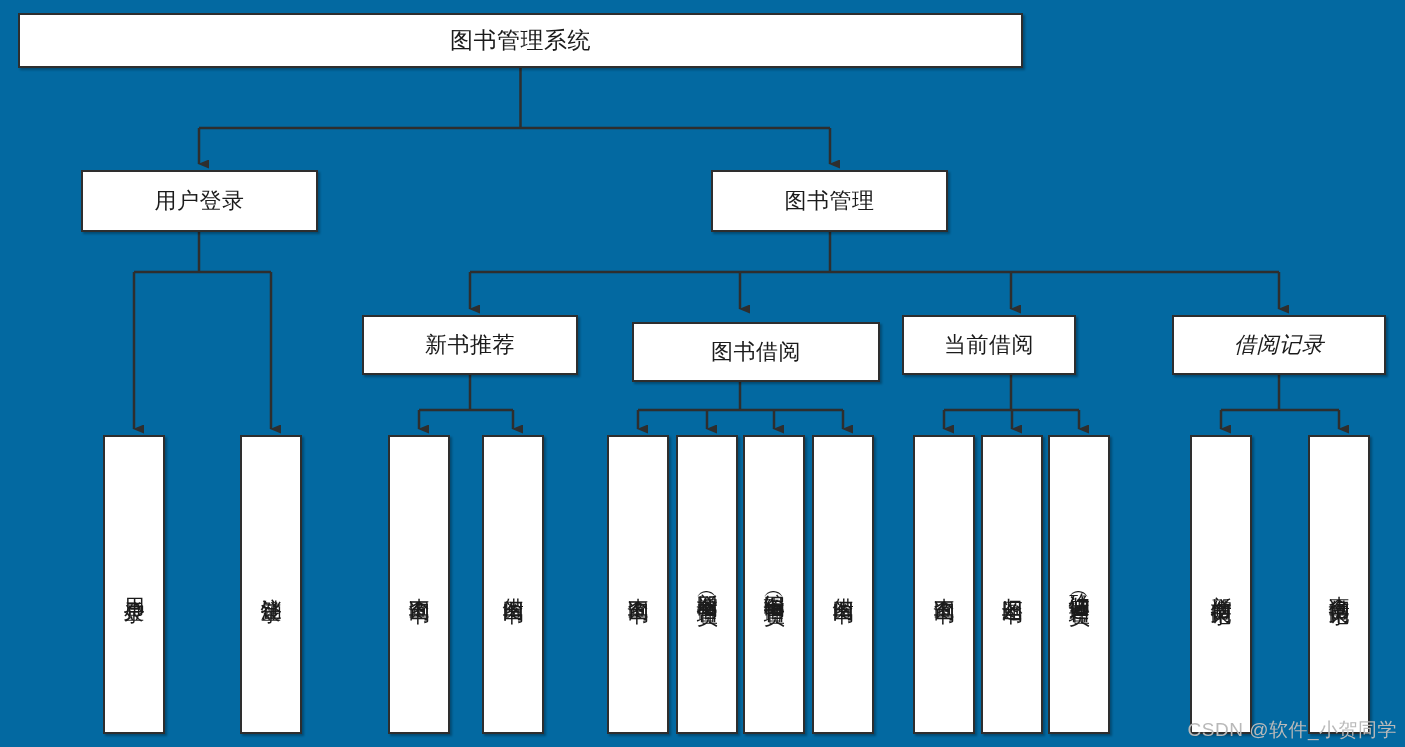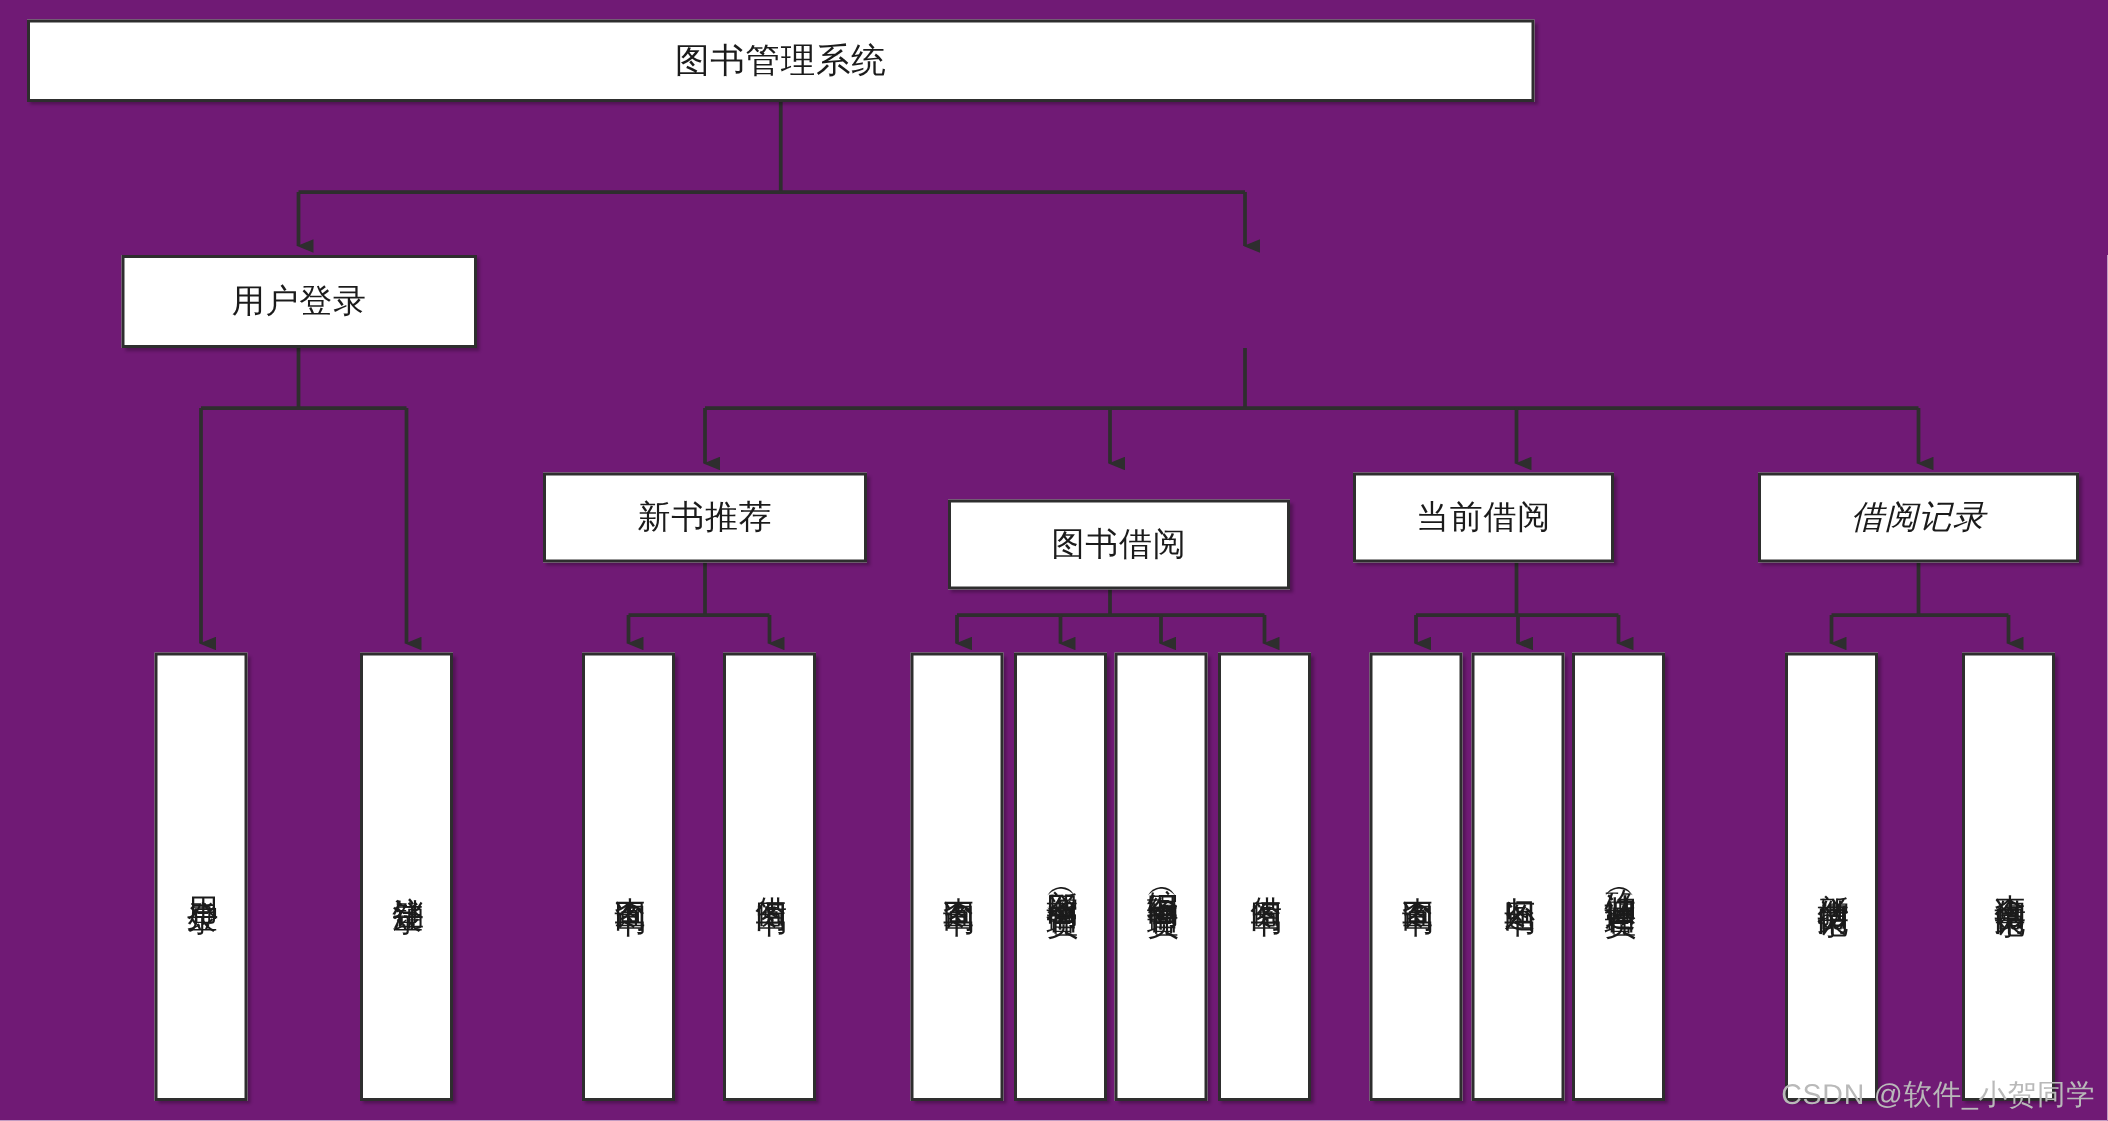--- a/index.html
+++ b/index.html
@@ -7,21 +7,21 @@
     padding: 0;
     background: #ffffff;
   }
   body {
     font-family: "Liberation Sans", "DejaVu Sans", sans-serif;
   }
   #canvas {
     position: relative;
     width: 1405px;
     height: 747px;
-    background: #701a75;
+    background: #0369a1;
     overflow: hidden;
   }
   svg#edges {
     position: absolute;
     left: 0;
     top: 0;
     width: 1405px;
     height: 747px;
     pointer-events: none;
   }
@@ -130,25 +130,28 @@
     </g>
   </svg>
 
   <div class="node root h" style="left: 18px; top: 13px; width: 1005px; height: 55px;">
     <span class="lbl">图书管理系统</span>
   </div>
 
   <div class="node h" style="left: 81px; top: 170px; width: 237px; height: 62px;">
     <span class="lbl">用户登录</span>
   </div>
+  <div class="node h" style="left: 711px; top: 170px; width: 237px; height: 62px;">
+    <span class="lbl">图书管理</span>
+  </div>
 
   <div class="node h" style="left: 362px; top: 315px; width: 216px; height: 60px;">
     <span class="lbl">新书推荐</span>
   </div>
-  <div class="node h" style="left: 632px; top: 333px; width: 228px; height: 60px;">
+  <div class="node h" style="left: 632px; top: 322px; width: 248px; height: 60px;">
     <span class="lbl">图书借阅</span>
   </div>
   <div class="node h" style="left: 902px; top: 315px; width: 174px; height: 60px;">
     <span class="lbl">当前借阅</span>
   </div>
   <div class="node h" style="left: 1172px; top: 315px; width: 214px; height: 60px; font-style: italic;">
     <span class="lbl">借阅记录</span>
   </div>
 
   <div class="node leaf" style="left: 103px; top: 435px; width: 62px; height: 299px;">

